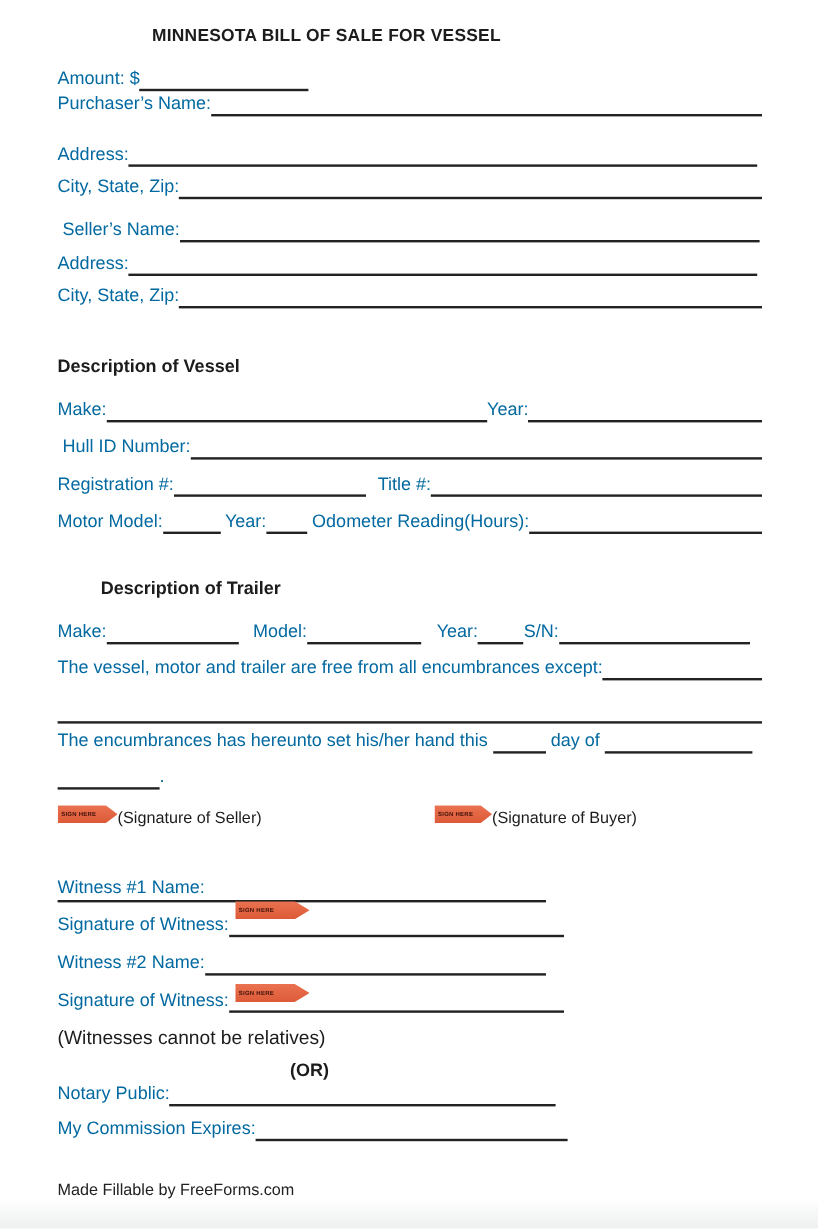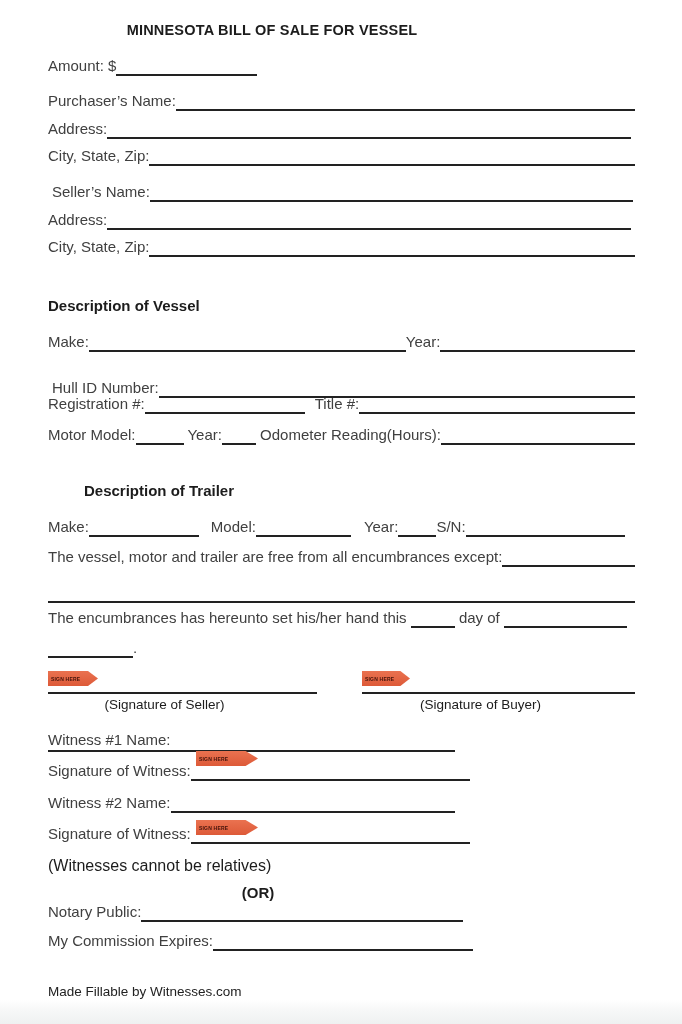--- a/index.html
+++ b/index.html
@@ -6,30 +6,30 @@
   .page{
     position:relative;
     width:682px;height:1024px;
     margin:0 auto;
     background:#ffffff;
     font-family:"Liberation Sans","DejaVu Sans",sans-serif;
     color:#1c1c1c;
     overflow:hidden;
   }
   .row{position:absolute;display:flex;align-items:stretch;height:20px;}
-  .lbl{white-space:pre;font-size:15px;line-height:20px;color:#404040;}
+  .lbl{white-space:pre;font-size:15px;line-height:20px;color:#0369a1;}
   .fill{border-bottom:2px solid #222222;height:18px;}
   .grow{flex:1 1 auto;}
   .gap{height:18px;}
   .title{
     position:absolute;top:22px;left:0;width:544px;
     text-align:center;font-size:14.5px;font-weight:bold;letter-spacing:0.2px;
   }
   .heading{position:absolute;font-size:15px;font-weight:bold;}
-  .sig-col{position:absolute;display:flex;flex-direction:column;}
+  .sig-col{position:absolute;display:flex;flex-direction:row;}
   .sig-line{border-bottom:2px solid #222222;height:0;}
   .sig-caption{text-align:center;font-size:13.5px;padding-top:3px;padding-right:36px;}
   .sign-tag{
     background:linear-gradient(#ea7250,#dd5a38);
     clip-path:polygon(0 0,80% 0,100% 50%,80% 100%,0 100%);
     display:flex;align-items:center;
     padding-left:3px;box-sizing:border-box;
   }
   .sign-tag-inline{width:50px;height:15px;margin-bottom:6px;}
   .sign-tag-abs{position:absolute;width:62px;height:15px;}
@@ -50,21 +50,21 @@
 
 <div class="page">
 
   <div class="title">MINNESOTA BILL OF SALE FOR VESSEL</div>
 
   <div class="row" style="top:56px;left:48px;width:210px;">
     <span class="lbl">Amount: $</span>
     <span class="fill" style="width:141px;"></span>
   </div>
 
-  <div class="row" style="top:91px;left:48px;width:587px;">
+  <div class="row" style="top:77px;left:48px;width:587px;">
     <span class="lbl">Purchaser’s Name:</span>
     <span class="fill grow"></span>
   </div>
   <div class="row" style="top:119px;left:48px;width:583px;">
     <span class="lbl">Address:</span>
     <span class="fill grow"></span>
   </div>
   <div class="row" style="top:146px;left:48px;width:587px;">
     <span class="lbl">City, State, Zip:</span>
     <span class="fill grow"></span>
@@ -85,21 +85,21 @@
 
   <div class="heading" style="top:297px;left:48px;">Description of Vessel</div>
 
   <div class="row" style="top:332px;left:48px;width:587px;">
     <span class="lbl">Make:</span>
     <span class="fill" style="width:317px;"></span>
     <span class="lbl">Year:</span>
     <span class="fill grow"></span>
   </div>
 
-  <div class="row" style="top:378px;left:52px;width:583px;">
+  <div class="row" style="top:363px;left:52px;width:583px;">
     <span class="lbl">Hull ID Number:</span>
     <span class="fill grow"></span>
   </div>
 
   <div class="row" style="top:394px;left:48px;width:587px;">
     <span class="lbl">Registration #:</span>
     <span class="fill" style="width:160px;"></span>
     <span class="gap" style="width:10px;"></span>
     <span class="lbl">Title #:</span>
     <span class="fill grow"></span>
@@ -194,16 +194,16 @@
 
   <div class="row" style="top:931px;left:48px;width:425px;">
     <span class="lbl">My Commission Expires:</span>
     <span class="fill grow"></span>
   </div>
   <div class="row" style="top:902px;left:48px;width:415px;">
     <span class="lbl">Notary Public:</span>
     <span class="fill grow"></span>
   </div>
 
-  <div class="footer" style="top:984px;left:48px;">Made Fillable by Witnesses.com</div>
+  <div class="footer" style="top:984px;left:48px;">Made Fillable by FreeForms.com</div>
 
   <div class="bottom-shade"></div>
 </div>
 
 </body></html>

